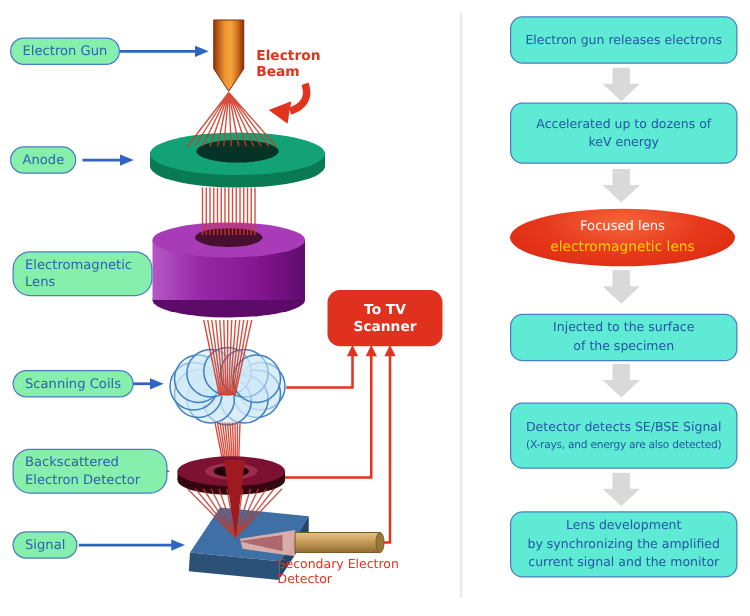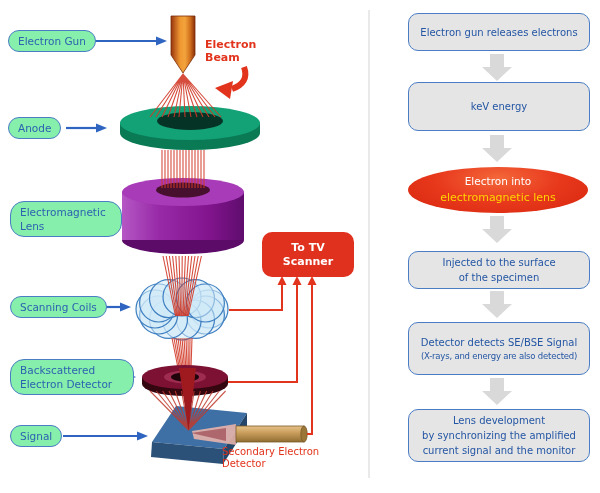--- a/index.html
+++ b/index.html
@@ -16,21 +16,21 @@
             text-align:left;}
   .redlabel.small{font-weight:normal;font-size:10px;line-height:12px;}
   .tvbox{position:absolute;left:262px;top:232px;width:92px;height:45px;background:#e0301e;
          border-radius:10px;color:#fff;font-weight:bold;font-size:11px;line-height:14px;
          display:flex;align-items:center;justify-content:center;text-align:center;padding:16px 8px;
          box-sizing:border-box;}
   .divider{position:absolute;left:368px;top:10px;width:2px;height:468px;background:#e9e9e9;}
 
   
   .fbox{position:absolute;left:408px;width:182px;border:1.5px solid #4a7dc4;border-radius:10px;
-        background:#e5e5e5;color:#2456a4;font-size:10px;line-height:1.5;display:flex;
+        background:#5eead4;color:#2456a4;font-size:10px;line-height:1.5;display:flex;
         flex-direction:column;align-items:center;justify-content:center;text-align:center;
         box-sizing:border-box;}
   .fbox .sub{font-size:8.5px;letter-spacing:-0.2px;}
   .fellipse{position:absolute;left:408px;top:167px;width:180px;height:46px;border-radius:50%;
             background:radial-gradient(ellipse at 50% 25%, #f4683a 0%, #e8391d 48%, #d7250b 100%);
             display:flex;flex-direction:column;align-items:center;justify-content:center;
             text-align:center;}
   .fellipse .l1{color:#fff;font-size:10.5px;line-height:1.5;}
   .fellipse .l2{color:#ffd400;font-size:11px;line-height:1.4;}
   .garrow{position:absolute;left:482px;}
@@ -179,31 +179,32 @@
     <span>Electron gun releases electrons</span>
   </div>
 
   <div class="garrow" style="top:54px">
     <svg width="30" height="27">
         <polygon points="8,0 22,0 22,13 30,13 15,27 0,13 8,13" fill="#d9d9d9"></polygon>
       </svg>
   </div>
 
   <div class="fbox" style="top:82px;height:49px">
+    <span>Accelerated up to dozens of</span>
     <span>keV energy</span>
   </div>
 
   <div class="garrow" style="top:135px">
     <svg width="30" height="27">
         <polygon points="8,0 22,0 22,13 30,13 15,27 0,13 8,13" fill="#d9d9d9"></polygon>
       </svg>
   </div>
 
   <div class="fellipse">
-    <span class="l1">Electron into</span>
+    <span class="l1">Focused lens</span>
     <span class="l2">electromagnetic lens</span>
   </div>
 
   <div class="garrow" style="top:216px">
     <svg width="30" height="27">
         <polygon points="8,0 22,0 22,13 30,13 15,27 0,13 8,13" fill="#d9d9d9"></polygon>
       </svg>
   </div>
 
   <div class="fbox" style="top:251px;height:38px">

